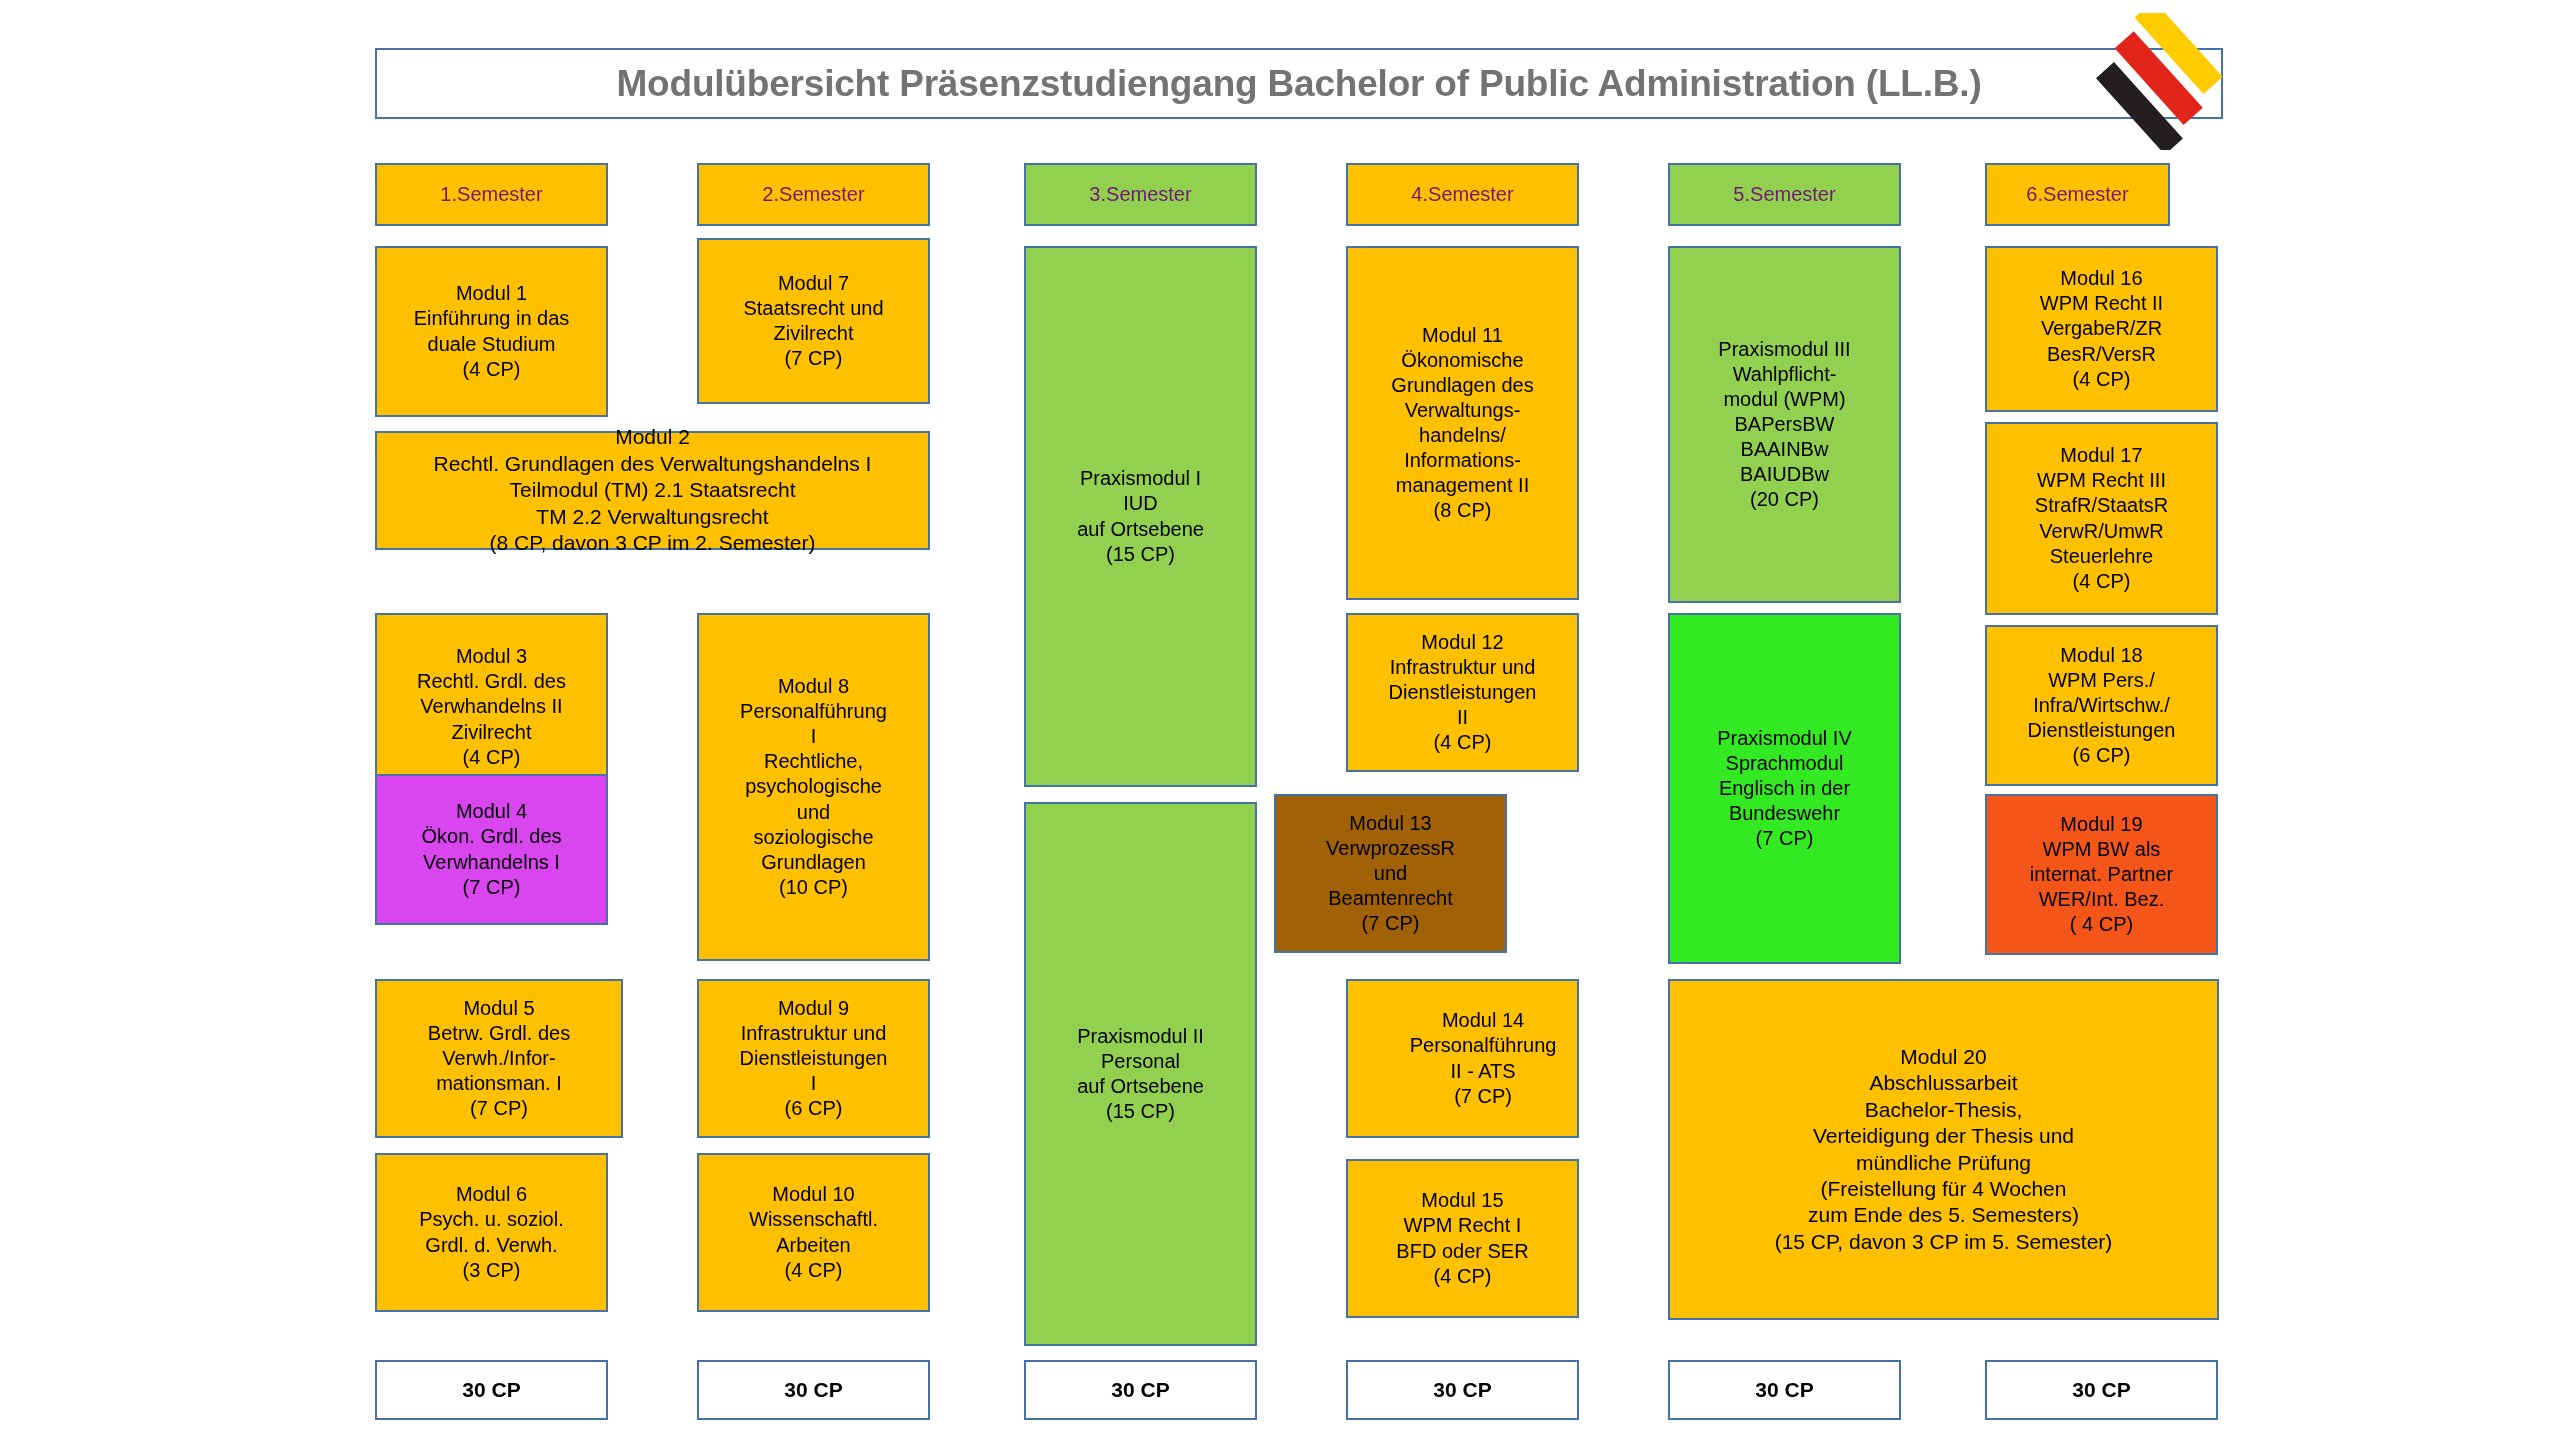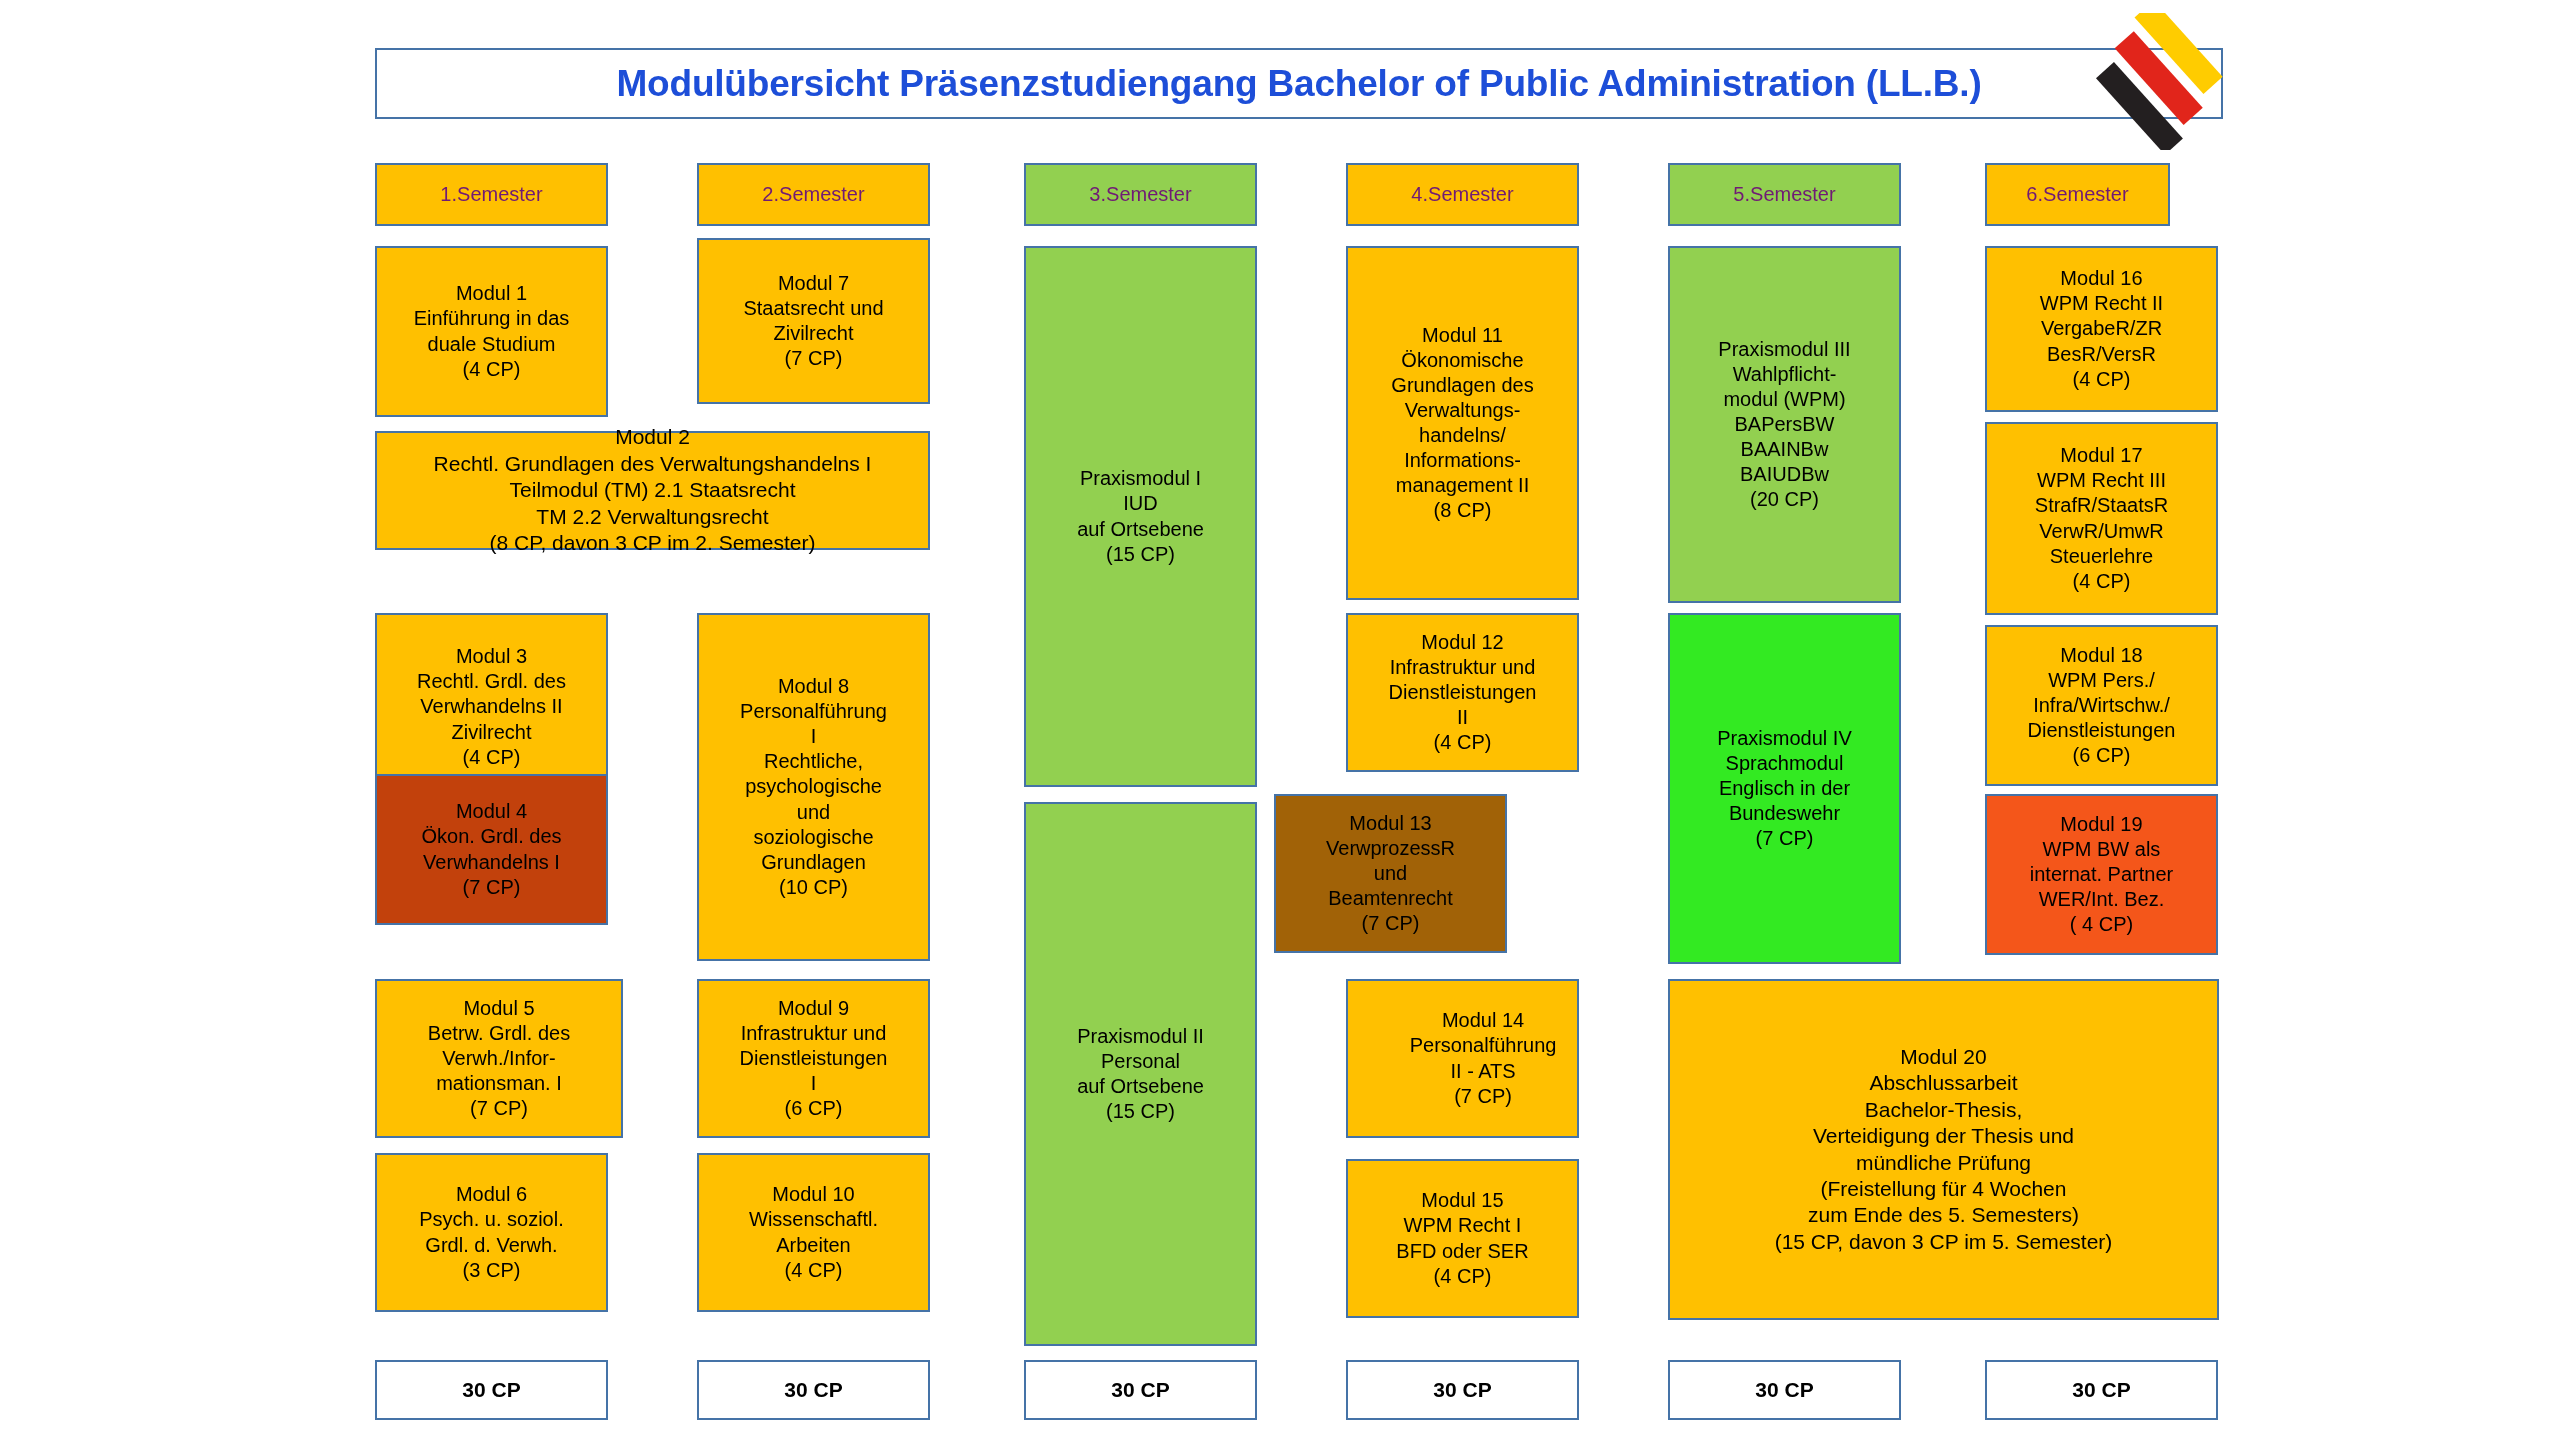--- a/index.html
+++ b/index.html
@@ -12,21 +12,21 @@
 
   
   .title-box{
     position:absolute;
     background:#ffffff;
     border:2.4px solid #4573A7;
     display:flex;align-items:center;justify-content:center;
     box-sizing:border-box;
   }
   .title-text{
-    font-size:37px;font-weight:bold;color:#1d4ed8;
+    font-size:37px;font-weight:bold;color:#737373;
     letter-spacing:-0.2px;white-space:nowrap;
   }
 
   
   .logo{position:absolute;}
   .logo svg{display:block;}
 
   
   .sem-head{
     position:absolute;box-sizing:border-box;
@@ -108,21 +108,21 @@
 (8 CP, davon 3 CP im 2. Semester)</span>
   </div>
 
   <div class="mod" style="left:375px;top:613px;width:233px;height:188px;background:#FFC000;">
     <span class="lines">Modul 3
 Rechtl. Grdl. des
 Verwhandelns II
 Zivilrecht
 (4 CP)</span>
   </div>
-  <div class="mod" style="left:375px;top:774px;width:233px;height:151px;background:#c2410c;">
+  <div class="mod" style="left:375px;top:774px;width:233px;height:151px;background:#d946ef;">
     <span class="lines">Modul 4
 Ökon. Grdl. des
 Verwhandelns I
 (7 CP)</span>
   </div>
   <div class="mod" style="left:375px;top:979px;width:248px;height:159px;background:#FFC000;">
     <span class="lines">Modul 5
 Betrw. Grdl.  des
 Verwh./Infor-
 mationsman. I

